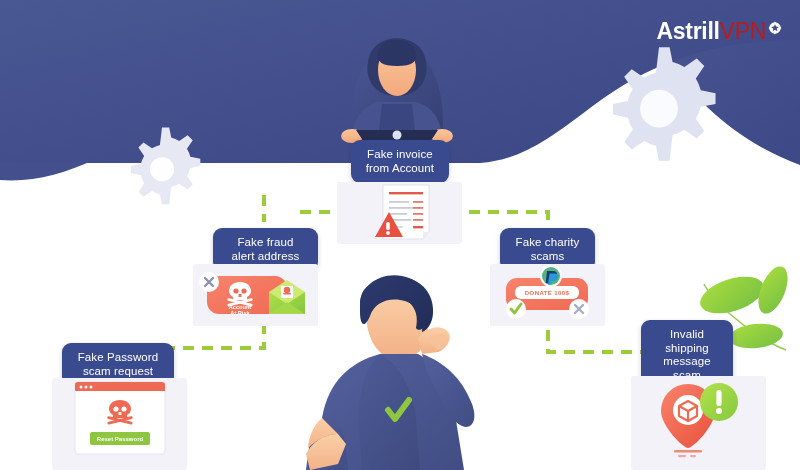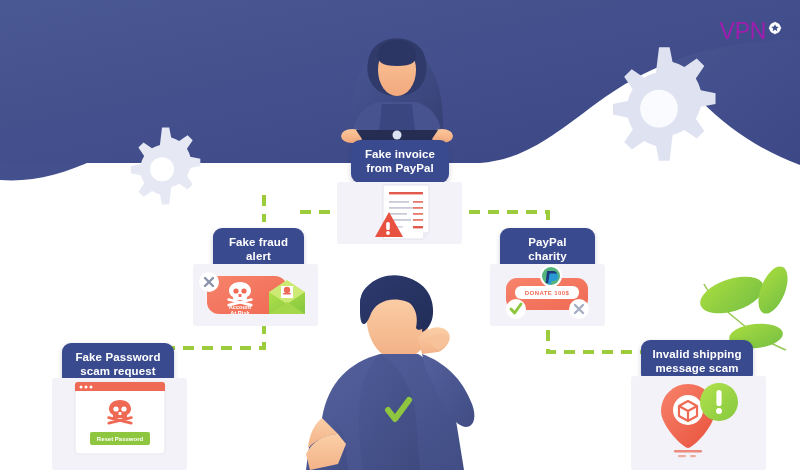--- a/index.html
+++ b/index.html
@@ -17,30 +17,30 @@
   
   .links{position:absolute;left:0;top:0;width:800px;height:470px;pointer-events:none;}
   .dash{stroke:#9ccc3c;stroke-width:4;stroke-dasharray:11 8;fill:none;stroke-linecap:butt;}
 
   
   .card{position:absolute;background:#f2f2f8;border-radius:3px;overflow:hidden;}
 
   
   .label{
     position:absolute;background:#3a4a8f;color:#fff;border-radius:9px;
-    font-weight:bold;text-align:center;line-height:1.18;
+    font-weight:normal;text-align:center;line-height:1.18;
     letter-spacing:.1px;padding:8px 11px;box-sizing:border-box;
     box-shadow:0 2px 5px rgba(30,40,90,.22);
   }
   .label.sm{font-size:11.5px;}
 
   
   .logo{position:absolute;right:18px;top:18px;display:flex;align-items:center;gap:0;}
   .logo .l1{color:#fff;font-size:23px;font-weight:bold;letter-spacing:-.3px;}
-  .logo .l2{color:#a21caf;font-size:23px;font-weight:300;letter-spacing:-.3px;}
+  .logo .l2{color:#b91c1c;font-size:23px;font-weight:300;letter-spacing:-.3px;}
   .logo .star{margin-left:2px;margin-top:-7px;}
 </style>
 </head>
 <body>
 
 <div class="stage">
 
   <svg class="bg-navy" viewBox="0 0 800 470" preserveAspectRatio="none">
     <defs>
       <linearGradient id="navyGrad" x1="0" y1="0" x2="1" y2="1">
@@ -106,21 +106,21 @@
     <path d="M60 96 L90 96 L94 132 L56 132 Z" fill="#3a4680"></path>
     <ellipse cx="30" cy="128" rx="11" ry="7" fill="url(#skin)"></ellipse>
     <ellipse cx="120" cy="128" rx="11" ry="7" fill="url(#skin)"></ellipse>
     <path d="M42 134 L108 134 L116 122 L34 122 Z" fill="#252d52"></path>
     <circle cx="75" cy="127" r="4.5" fill="#dde2f2"></circle>
     <rect x="34" y="134" width="82" height="6" rx="2" fill="#323c6c"></rect>
   </svg>
 
   <div class="label sm" style="left:351px;top:140px;width:98px;">
     <span>Fake invoice</span><br>
-    <span>from PayPal</span>
+    <span>from Account</span>
   </div>
 
   <div class="card" style="left:337px;top:182px;width:125px;height:62px;">
     <svg width="125" height="62" viewBox="0 0 125 62">
       <path d="M46 3 L92 3 L92 50 L86 57 L46 57 Z" fill="#ffffff" stroke="#e0e0ea" stroke-width="1"></path>
       <path d="M86 50 L92 50 L86 57 Z" fill="#ececf4"></path>
       <rect x="52" y="10" width="34" height="2.4" fill="#e25a4b"></rect>
       <rect x="52" y="19" width="20" height="1.8" fill="#c9cbd8"></rect>
       <rect x="76" y="19" width="10" height="1.8" fill="#e8796a"></rect>
       <rect x="52" y="25" width="24" height="1.8" fill="#c9cbd8"></rect>
@@ -130,21 +130,21 @@
       <rect x="52" y="37" width="22" height="1.8" fill="#c9cbd8"></rect>
       <rect x="76" y="37" width="10" height="1.8" fill="#e8796a"></rect>
       <rect x="52" y="44" width="14" height="1.8" fill="#d9dbe6"></rect>
       <rect x="76" y="44" width="10" height="2.4" fill="#e25a4b"></rect>
       <path d="M38 55 L52 30 L66 55 Z" fill="#e8503f"></path>
       <rect x="49.2" y="40" width="3.6" height="8" rx="1.6" fill="#fff"></rect>
       <circle cx="51" cy="51" r="1.9" fill="#fff"></circle>
     </svg>
   </div>
 
-  <div class="label sm" style="left:213px;top:228px;width:91px;">
+  <div class="label sm" style="left:213px;top:228px;width:105px;">
     <span>Fake fraud</span><br>
     <span>alert address</span>
   </div>
 
   <div class="card" style="left:193px;top:264px;width:125px;height:62px;">
     <svg width="125" height="62" viewBox="0 0 125 62">
       <defs>
         <linearGradient id="coral1" x1="0" y1="0" x2="1" y2="1">
           <stop offset="0" stop-color="#f8836b"></stop>
             <stop offset="1" stop-color="#ef6a54"></stop>
@@ -174,21 +174,21 @@
         <path d="M76 50 L94 38 L112 50 Z" fill="#a4d84a"></path>
       </g>
       <g>
         <circle cx="16" cy="18" r="10" fill="#fff"></circle>
         <path d="M12 14 L20 22 M20 14 L12 22" stroke="#8a93ab" stroke-width="2.4" stroke-linecap="round"></path>
       </g>
     </svg>
   </div>
 
   <div class="label sm" style="left:500px;top:228px;width:95px;">
-    <span>PayPal charity</span><br>
+    <span>Fake charity</span><br>
     <span>scams</span>
   </div>
 
   <div class="card" style="left:490px;top:264px;width:115px;height:62px;">
     <svg width="115" height="62" viewBox="0 0 115 62">
       <defs>
         <linearGradient id="coral2" x1="0" y1="0" x2="1" y2="1">
           <stop offset="0" stop-color="#f8836b"></stop>
             <stop offset="1" stop-color="#ef6a54"></stop>
         </linearGradient>
@@ -231,21 +231,21 @@
         <circle cx="72" cy="31" r="2.6" fill="#fff"></circle>
         <rect x="66.6" y="34" width="2.8" height="3" fill="#fff"></rect>
         <rect x="55" y="41" width="26" height="2.8" rx="1.4" fill="#ef6a54" transform="rotate(14 68 42)"></rect>
         <rect x="55" y="41" width="26" height="2.8" rx="1.4" fill="#ef6a54" transform="rotate(-14 68 42)"></rect>
       </g>
       <rect x="38" y="54" width="60" height="13" rx="2" fill="#8fc63f"></rect>
       <text x="68" y="63" font-family="Liberation Sans, sans-serif" font-size="6" font-weight="bold" fill="#ffffff" text-anchor="middle">Reset Password</text>
     </svg>
   </div>
 
-  <div class="label sm" style="left:641px;top:340px;width:112px;">
+  <div class="label sm" style="left:641px;top:320px;width:92px;">
     <span>Invalid shipping</span><br>
     <span>message scam</span>
   </div>
 
   <div class="card" style="left:631px;top:376px;width:135px;height:94px;">
     <svg width="135" height="94" viewBox="0 0 135 94">
       <defs>
         <linearGradient id="pin" x1="0" y1="0" x2="1" y2="1">
           <stop offset="0" stop-color="#f8836b"></stop>
             <stop offset="1" stop-color="#e8513c"></stop>
@@ -303,20 +303,21 @@
     <path d="M146 96 C168 104 186 120 196 146 C202 162 196 172 186 168 C176 164 170 150 162 136 L150 112 Z" fill="url(#shirt)"></path>
     <path d="M56 158 C44 164 34 178 32 196 L30 212 L72 212 L68 176 Z" fill="url(#shirt)"></path>
     <path d="M46 160 C38 166 33 178 32 190 C40 182 52 176 62 176 Z" fill="url(#skin2)"></path>
     <path d="M30 196 C36 184 48 176 62 176 L70 186 L62 206 L34 212 Z" fill="url(#skin2)"></path>
     <g>
       <path d="M112 152 l7 9 14 -19" stroke="#8fc63f" stroke-width="6" fill="none" stroke-linecap="round" stroke-linejoin="round"></path>
     </g>
   </svg>
 
   <div class="logo">
+    <span class="l1">Astrill</span>
       <span class="l2">VPN</span>
     <svg class="star" width="14" height="14" viewBox="0 0 24 24">
       <circle cx="12" cy="12" r="10" fill="#ffffff"></circle>
       <path d="M12 5.5 l1.9 4.1 4.5.5 -3.4 3 1 4.4 -4-2.3 -4 2.3 1-4.4 -3.4-3 4.5-.5 Z" fill="#414f8f"></path>
       <path d="M12 2.2 l1 2.2 M12 21.8 l-1-2.2 M2.2 12 l2.2 1 M21.8 12 l-2.2-1" stroke="#ffffff" stroke-width="2" stroke-linecap="round"></path>
     </svg>
   </div>
 
 </div>
 

